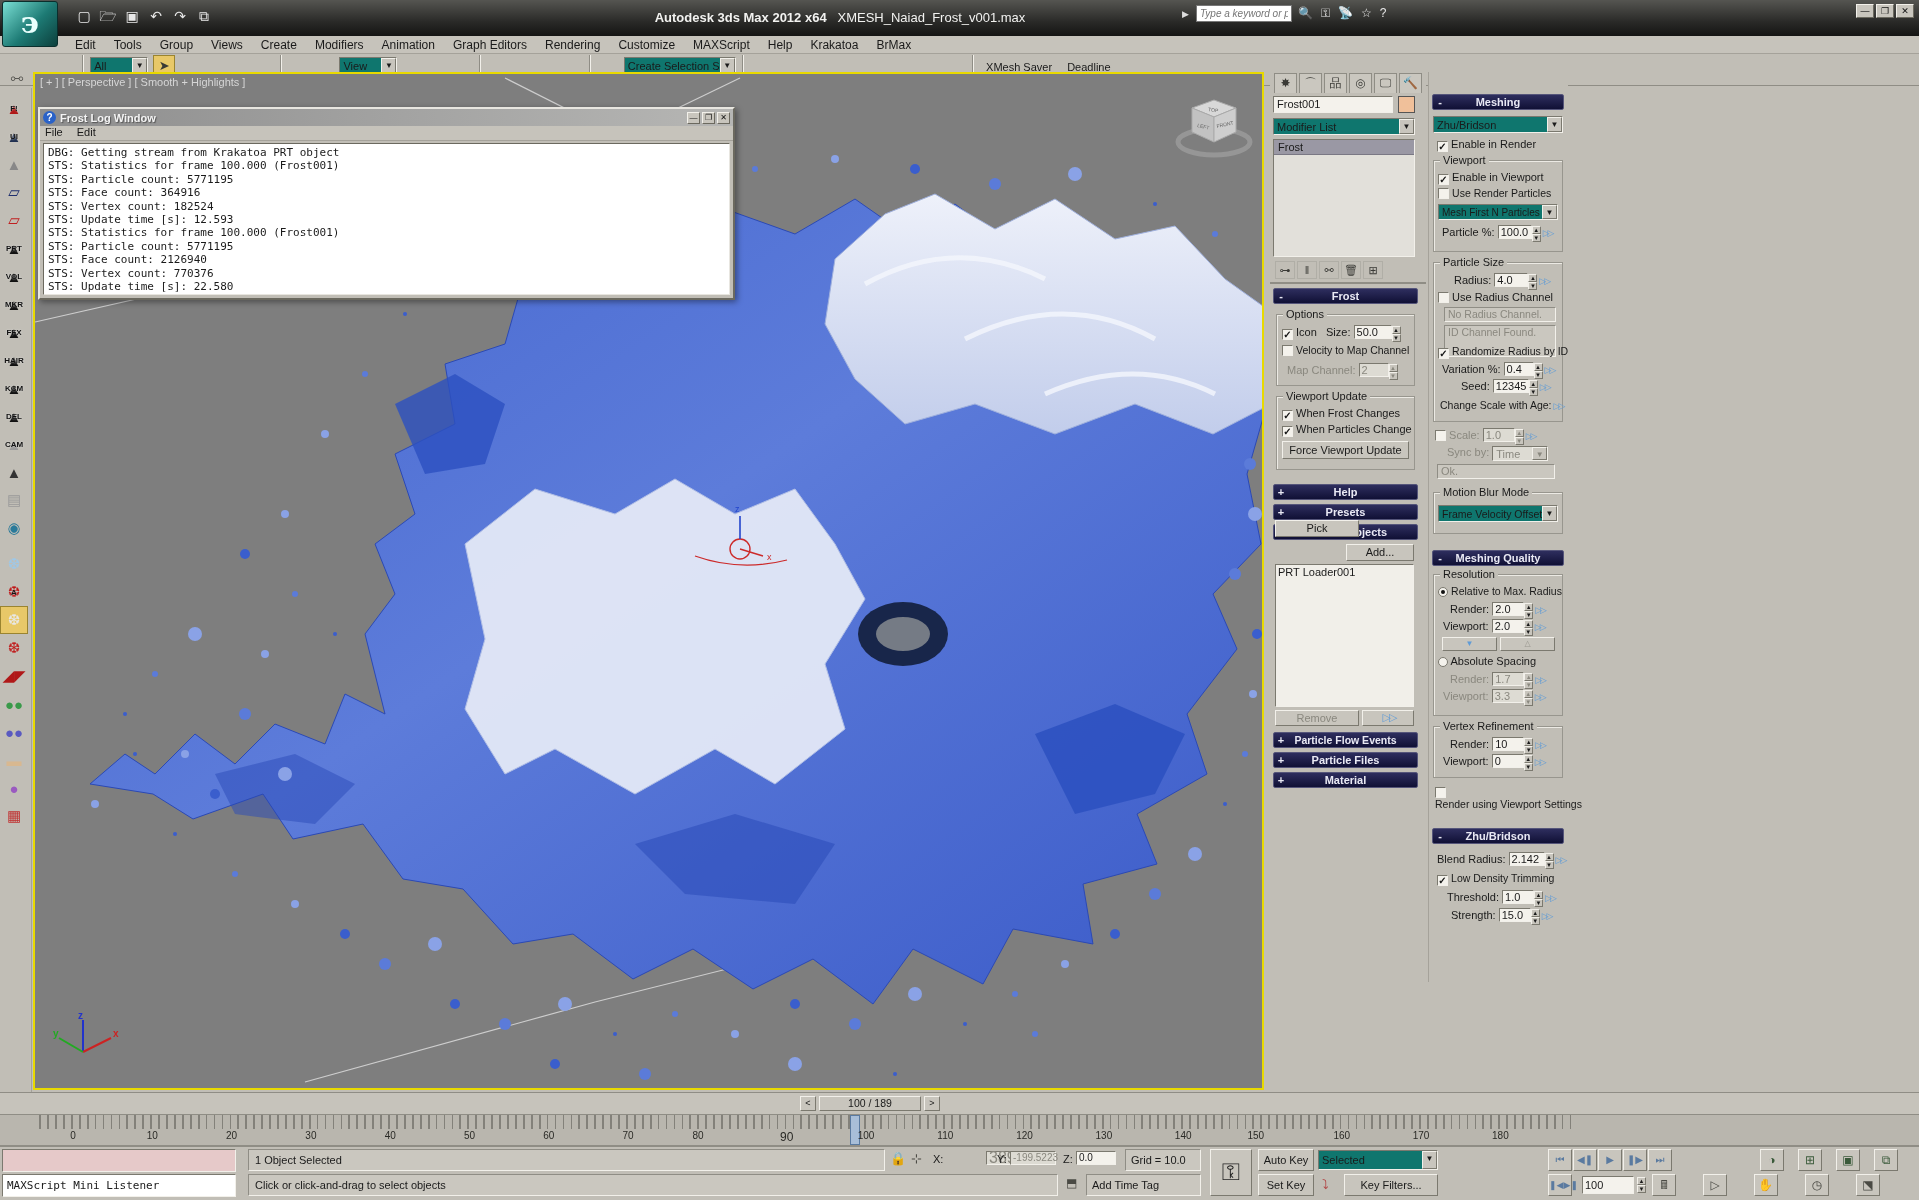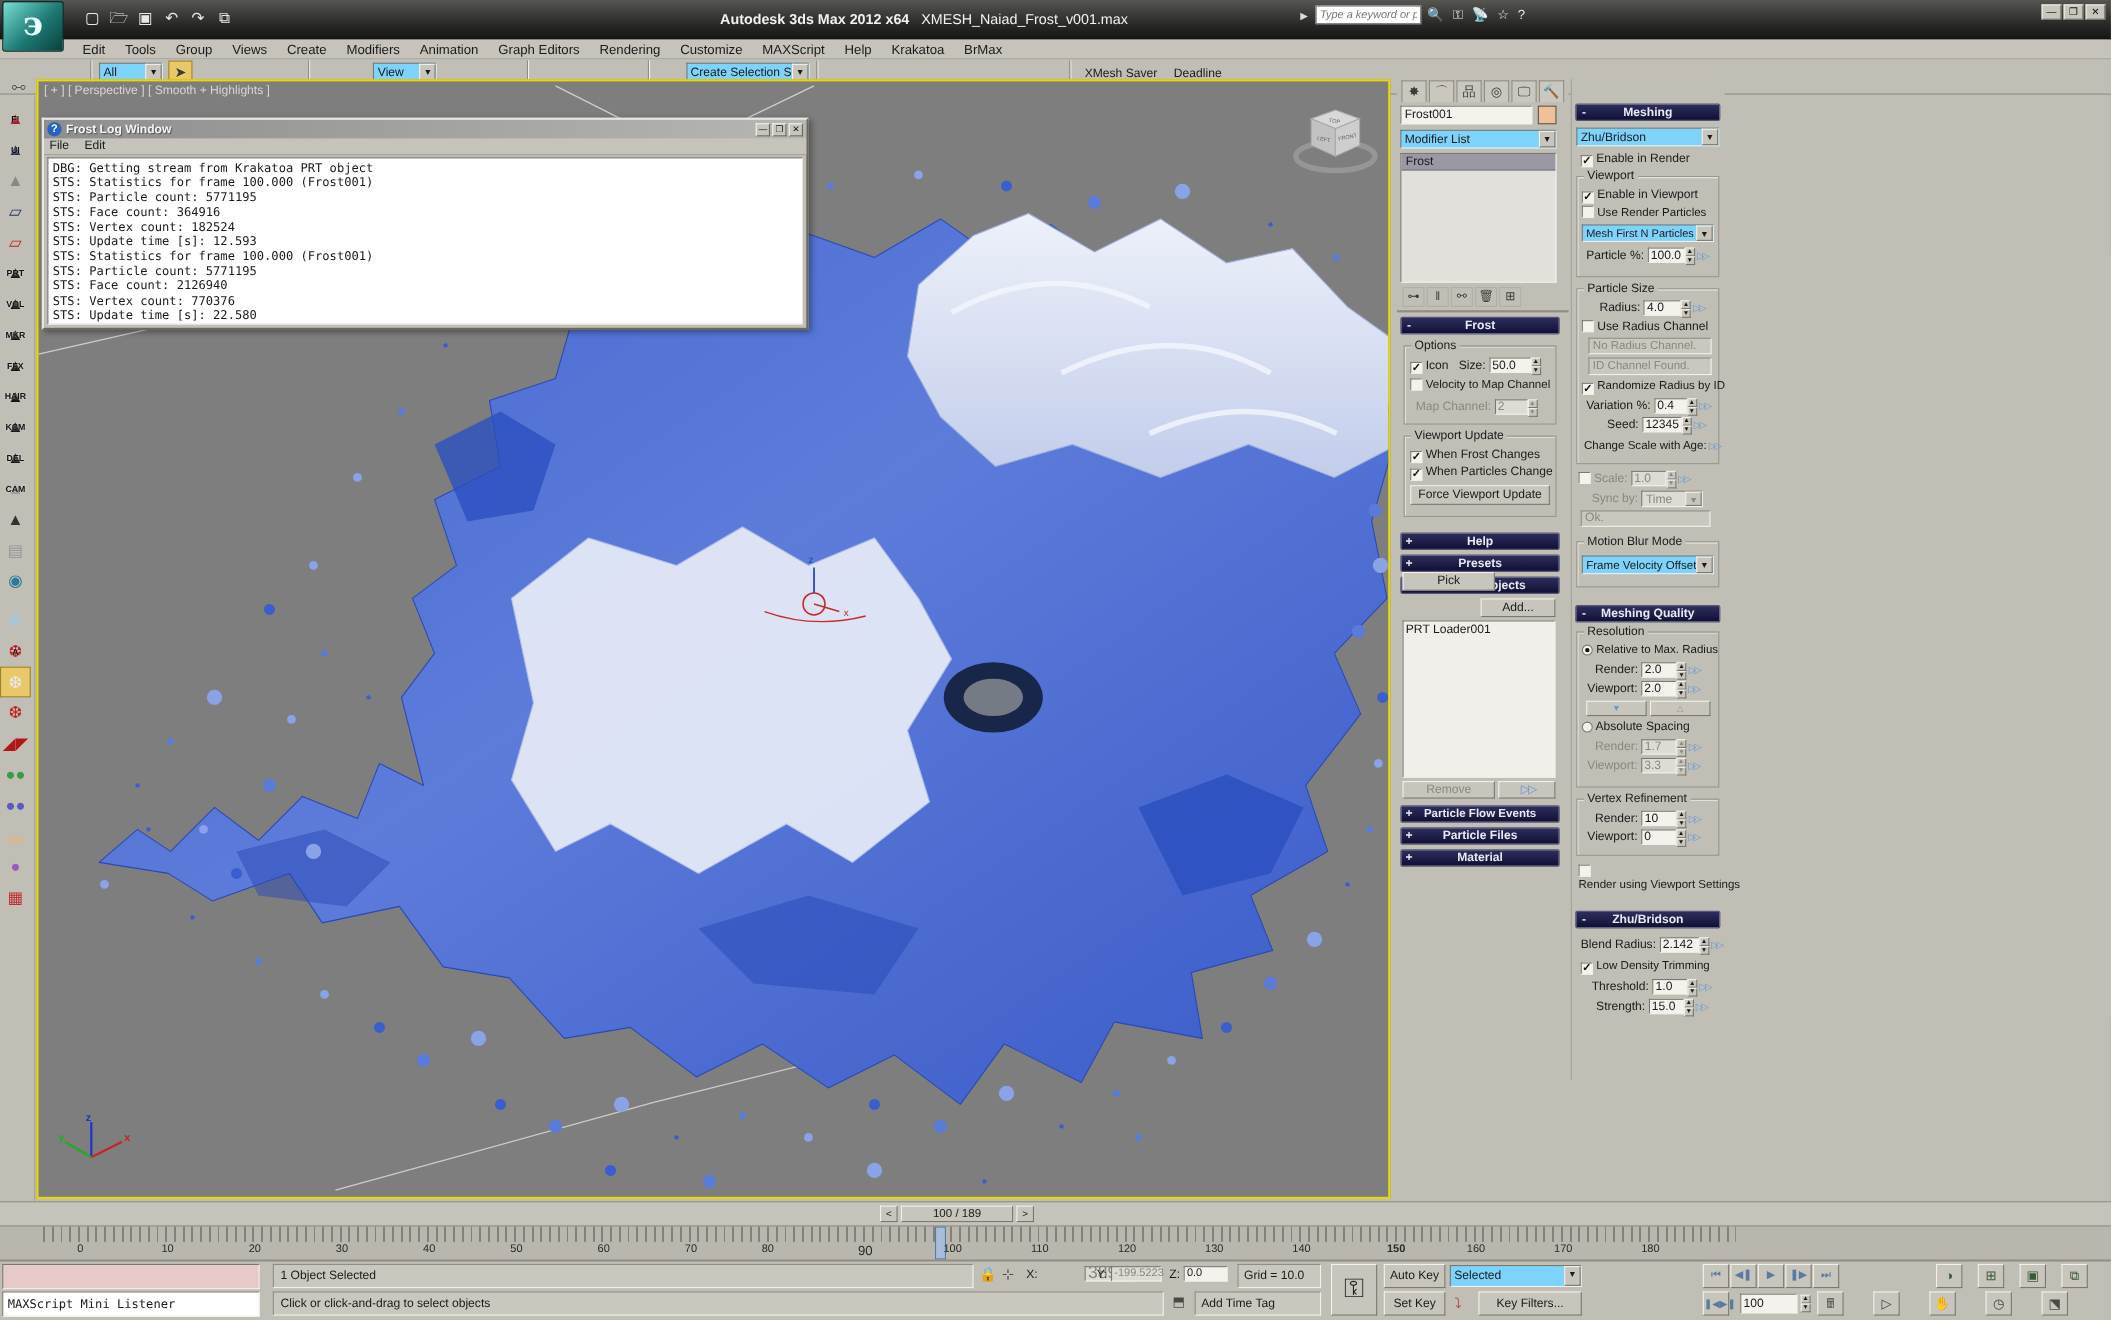--- a/index.html
+++ b/index.html
@@ -3,21 +3,21 @@
 <meta charset="utf-8">
 <style>
   *{margin:0;padding:0;box-sizing:border-box}
   html,body{width:1919px;height:1200px;overflow:hidden}
   body{font-family:"Liberation Sans",sans-serif;background:#c1beb6;position:relative;font-size:11px;color:#1a1a1a}
   .r{position:absolute}
   
   .btn{background:#c8c5bd;border:1px solid;border-color:#f2f0ea #7b796f #7b796f #f2f0ea;text-align:center;cursor:default}
   .sunk{background:#f4f2ec;border:1px solid;border-color:#7b796f #f2f0ea #f2f0ea #7b796f}
   .sunkg{background:#cac7bf;border:1px solid;border-color:#8f8d85 #f2f0ea #f2f0ea #8f8d85}
-  .dd{background:#7dd3fc;border:1px solid;border-color:#7b796f #f2f0ea #f2f0ea #7b796f;display:flex;align-items:center}
+  .dd{background:#0f766e;border:1px solid;border-color:#7b796f #f2f0ea #f2f0ea #7b796f;display:flex;align-items:center}
   .dd .txt{flex:1;padding:1px 3px;overflow:hidden;white-space:nowrap;font-size:11px}
   .dd .ar{width:15px;align-self:stretch;background:#c8c5bd;border:1px solid;border-color:#f2f0ea #7b796f #7b796f #f2f0ea;font-size:8px;line-height:13px;text-align:center}
   
   .nav{background:linear-gradient(#2e2e5e,#101035);color:#e9e9f4;font-weight:bold;font-size:11px;display:flex;align-items:center;border:1px solid #55557a;border-radius:2px;height:16px}
   .nav .pm{width:14px;text-align:center;font-weight:bold}
   .grp{border:1px solid #98968e;box-shadow:1px 1px 0 #eceae4 inset;position:absolute}
   .grp>legend,.leg{position:absolute;top:-7px;left:6px;background:#c1beb6;padding:0 3px;font-size:11px}
   .ck{display:inline-block;width:11px;height:11px;background:#f4f2ec;border:1px solid;border-color:#7b796f #f2f0ea #f2f0ea #7b796f;font-size:10px;line-height:9px;text-align:center;font-weight:bold;color:#111;vertical-align:-2px}
   .rd{display:inline-block;width:10px;height:10px;border-radius:50%;background:#f4f2ec;border:1px solid #7b796f;vertical-align:-2px;position:relative}
   .rd.on::after{content:"";position:absolute;left:2px;top:2px;width:4px;height:4px;border-radius:50%;background:#111}
@@ -486,21 +486,21 @@
   <div class="grp" style="left:4px;top:190px;width:130px;height:160px">
     <span class="leg">Particle Size</span>
     <div class="row" style="left:20px;top:10px"><span class="lbl">Radius:</span>
       <span class="fld" style="width:34px">4.0</span><span class="spn">
           <i>▲</i>
           <i>▼</i>
         </span><span class="fa">▷▷</span>
     </div>
     <div class="row" style="left:4px;top:28px"><span class="ck"></span> <span class="lbl">Use Radius Channel</span></div>
     <div class="sunkg row dis" style="left:10px;top:44px;width:112px;height:15px;padding:0 3px;font-size:10.5px;line-height:13px">No Radius Channel.</div>
-    <div class="sunkg row dis" style="left:10px;top:62px;width:112px;height:16px;padding:0 3px;font-size:10.5px;line-height:13px">ID Channel Found.</div>
+    <div class="sunkg row dis" style="left:10px;top:62px;width:112px;height:32px;padding:0 3px;font-size:10.5px;line-height:13px">ID Channel Found.</div>
     <div class="row" style="left:4px;top:82px"><span class="ck">✓</span> <span class="lbl" style="font-size:10.5px">Randomize Radius by ID</span></div>
     <div class="row" style="left:8px;top:99px"><span class="lbl">Variation %:</span>
       <span class="fld" style="width:30px">0.4</span><span class="spn">
           <i>▲</i>
           <i>▼</i>
         </span><span class="fa">▷▷</span>
     </div>
     <div class="row" style="left:27px;top:116px"><span class="lbl">Seed:</span>
       <span class="fld" style="width:36px">12345</span><span class="spn">
           <i>▲</i>
@@ -625,21 +625,21 @@
       <span class="r" style="top: 15px; width: 30px; text-align: center; font-size: 10px; color: rgb(42, 42, 38); left: 454.5px;">50</span>
       <span class="r" style="top: 15px; width: 30px; text-align: center; font-size: 10px; color: rgb(42, 42, 38); left: 533.8px;">60</span>
       <span class="r" style="top: 15px; width: 30px; text-align: center; font-size: 10px; color: rgb(42, 42, 38); left: 613.1px;">70</span>
       <span class="r" style="top: 15px; width: 30px; text-align: left; font-size: 10px; color: rgb(42, 42, 38); left: 692.4px;">80</span>
       <span class="r" style="top: 15px; width: 30px; text-align: center; font-size: 12px; color: rgb(42, 42, 38); left: 771.7px;">90</span>
       <span class="r" style="top: 15px; width: 30px; text-align: center; font-size: 10px; color: rgb(42, 42, 38); left: 851px;">100</span>
       <span class="r" style="top: 15px; width: 30px; text-align: center; font-size: 10px; color: rgb(42, 42, 38); left: 930.3px;">110</span>
       <span class="r" style="top: 15px; width: 30px; text-align: center; font-size: 10px; color: rgb(42, 42, 38); left: 1009.6px;">120</span>
       <span class="r" style="top: 15px; width: 30px; text-align: center; font-size: 10px; color: rgb(42, 42, 38); left: 1088.9px;">130</span>
       <span class="r" style="top: 15px; width: 30px; text-align: center; font-size: 10px; color: rgb(42, 42, 38); left: 1168.2px;">140</span>
-      <span class="r" style="top: 15px; width: 30px; text-align: right; font-size: 10px; color: rgb(42, 42, 38); left: 1247.5px; font-weight: bold;">150</span>
+      <span class="r" style="top: 15px; width: 30px; text-align: left; font-size: 10px; color: rgb(42, 42, 38); left: 1247.5px;">150</span>
       <span class="r" style="top: 15px; width: 30px; text-align: center; font-size: 10px; color: rgb(42, 42, 38); left: 1326.8px;">160</span>
       <span class="r" style="top: 15px; width: 30px; text-align: center; font-size: 10px; color: rgb(42, 42, 38); left: 1406.1px;">170</span>
       <span class="r" style="top: 15px; width: 30px; text-align: center; font-size: 10px; color: rgb(42, 42, 38); left: 1485.4px;">180</span>
     </div>
 </div>
 
 <div class="r" style="left:0;top:1147px;width:1919px;height:53px;background:#c1beb6">
 
   <div class="r" style="left:2px;top:2px;width:234px;height:23px;background:#e6c9c9;border:1px solid;border-color:#7b796f #f2f0ea #f2f0ea #7b796f"></div>
   <div class="sunk mono r" style="left:2px;top:27px;width:234px;height:23px;background:#fff;font-size:11px;line-height:21px;padding:0 4px">MAXScript Mini Listener</div>

